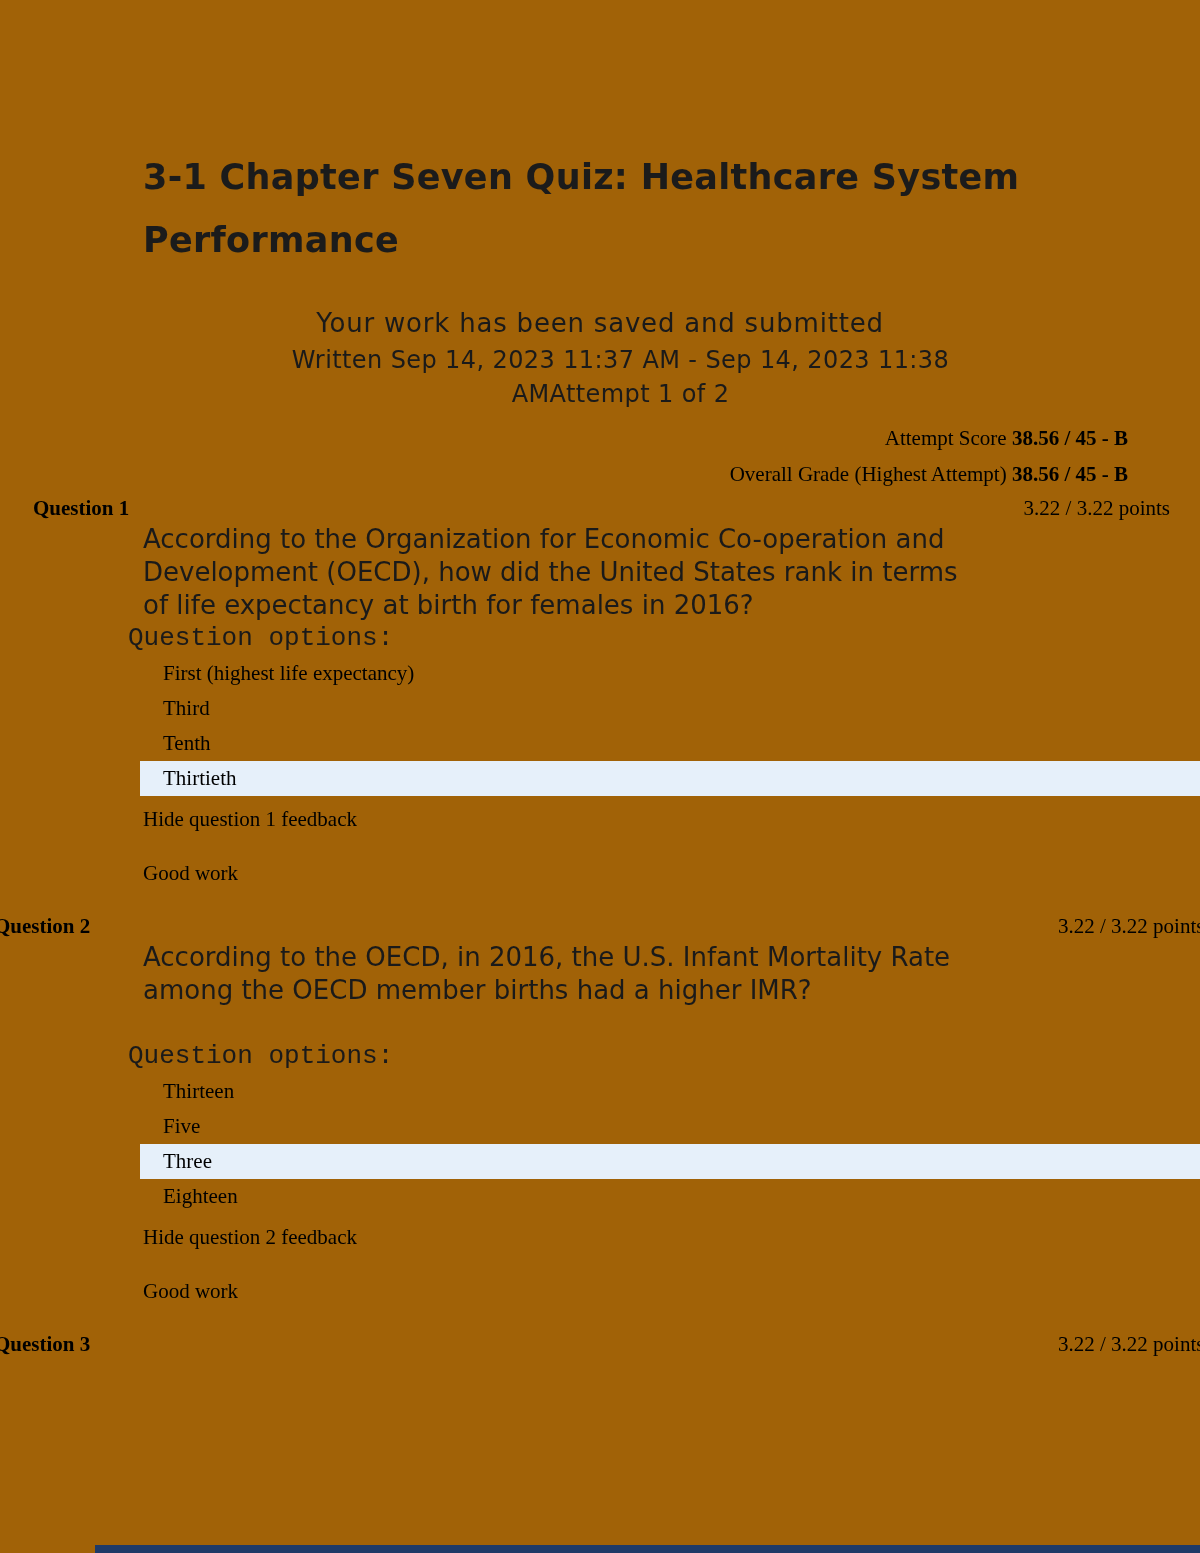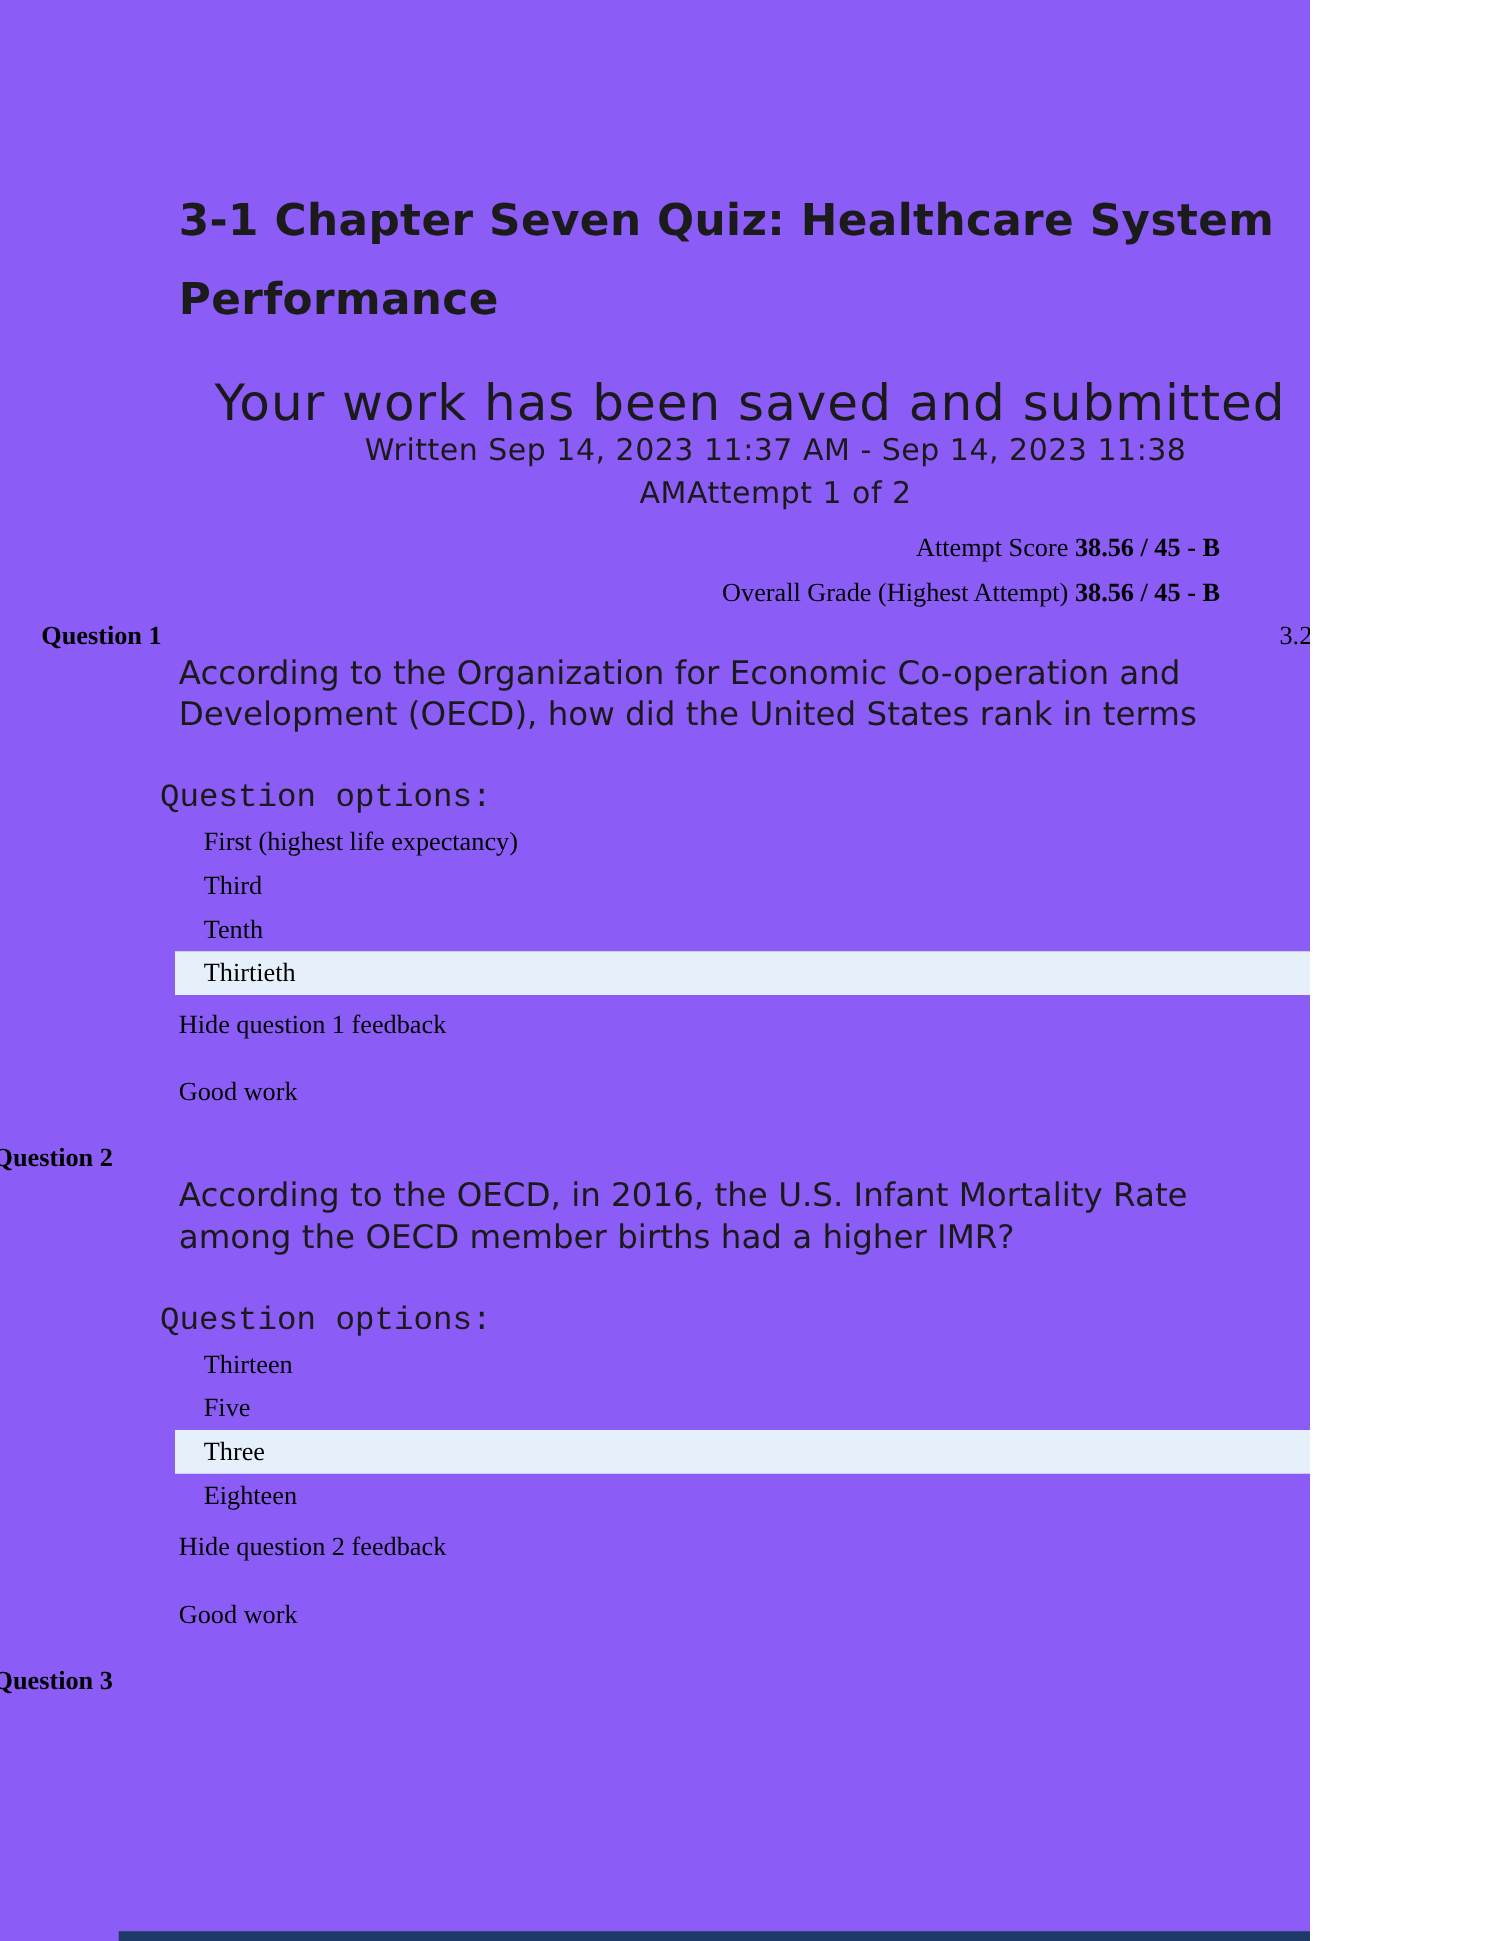--- a/index.html
+++ b/index.html
@@ -1,20 +1,20 @@
 <!DOCTYPE html>
 <html style="--selected-bg: #e6f0fa; --footer-bar: #1e3a68;"><head>
 <meta charset="utf-8">
 <style>
   html, body { margin: 0; padding: 0; background: #ffffff; }
   .page {
     position: relative;
-    width: 1048px;
+    width: 1200px;
     height: 1553px;
-    background: #8b5cf6;
+    background: #a16207;
     overflow: hidden;
     font-family: "Liberation Serif", serif;
     color: #000;
   }
   .title {
     position: absolute;
     left: 143px;
     top: 146px;
     width: 940px;
     margin: 0;
@@ -27,21 +27,21 @@
   }
   .submit-block {
     position: absolute;
     left: 0;
     top: 303px;
     width: 1200px;
     text-align: center;
     font-family: "DejaVu Sans", sans-serif;
     color: #1a1a1a;
   }
-  .saved-line { font-size: 40px; letter-spacing: 0.8px; line-height: 40px; }
+  .saved-line { font-size: 26px; letter-spacing: 0.8px; line-height: 40px; }
   .written-line { font-size: 24px; letter-spacing: 0.4px; line-height: 34px; padding-left: 41px; }
   .score-line {
     position: absolute;
     right: 72px;
     font-size: 21px;
     white-space: nowrap;
     color: #000;
   }
   .line-attempt { top: 426px; }
   .line-overall { top: 462px; }
@@ -137,20 +137,21 @@
     <span class="score-label">Overall Grade (Highest Attempt)</span>
     <span class="score-value">38.56 / 45 - B</span>
   </div>
 
   <section class="question q1">
     <div class="q-label">Question 1</div>
     <div class="q-points">3.22 / 3.22 points</div>
     <div class="q-text">
       <div>According to the Organization for Economic Co-operation and</div>
       <div>Development (OECD), how did the United States rank in terms</div>
+      <div>of life expectancy at birth for females in 2016?</div>
     </div>
     <div class="q-options-label">Question options:</div>
     <div class="options">
       <div class="option">First (highest life expectancy)</div>
       <div class="option">Third</div>
       <div class="option">Tenth</div>
       <div class="option selected">Thirtieth</div>
     </div>
     <div class="feedback-toggle">Hide question 1 feedback</div>
     <div class="feedback-text">Good work</div>

